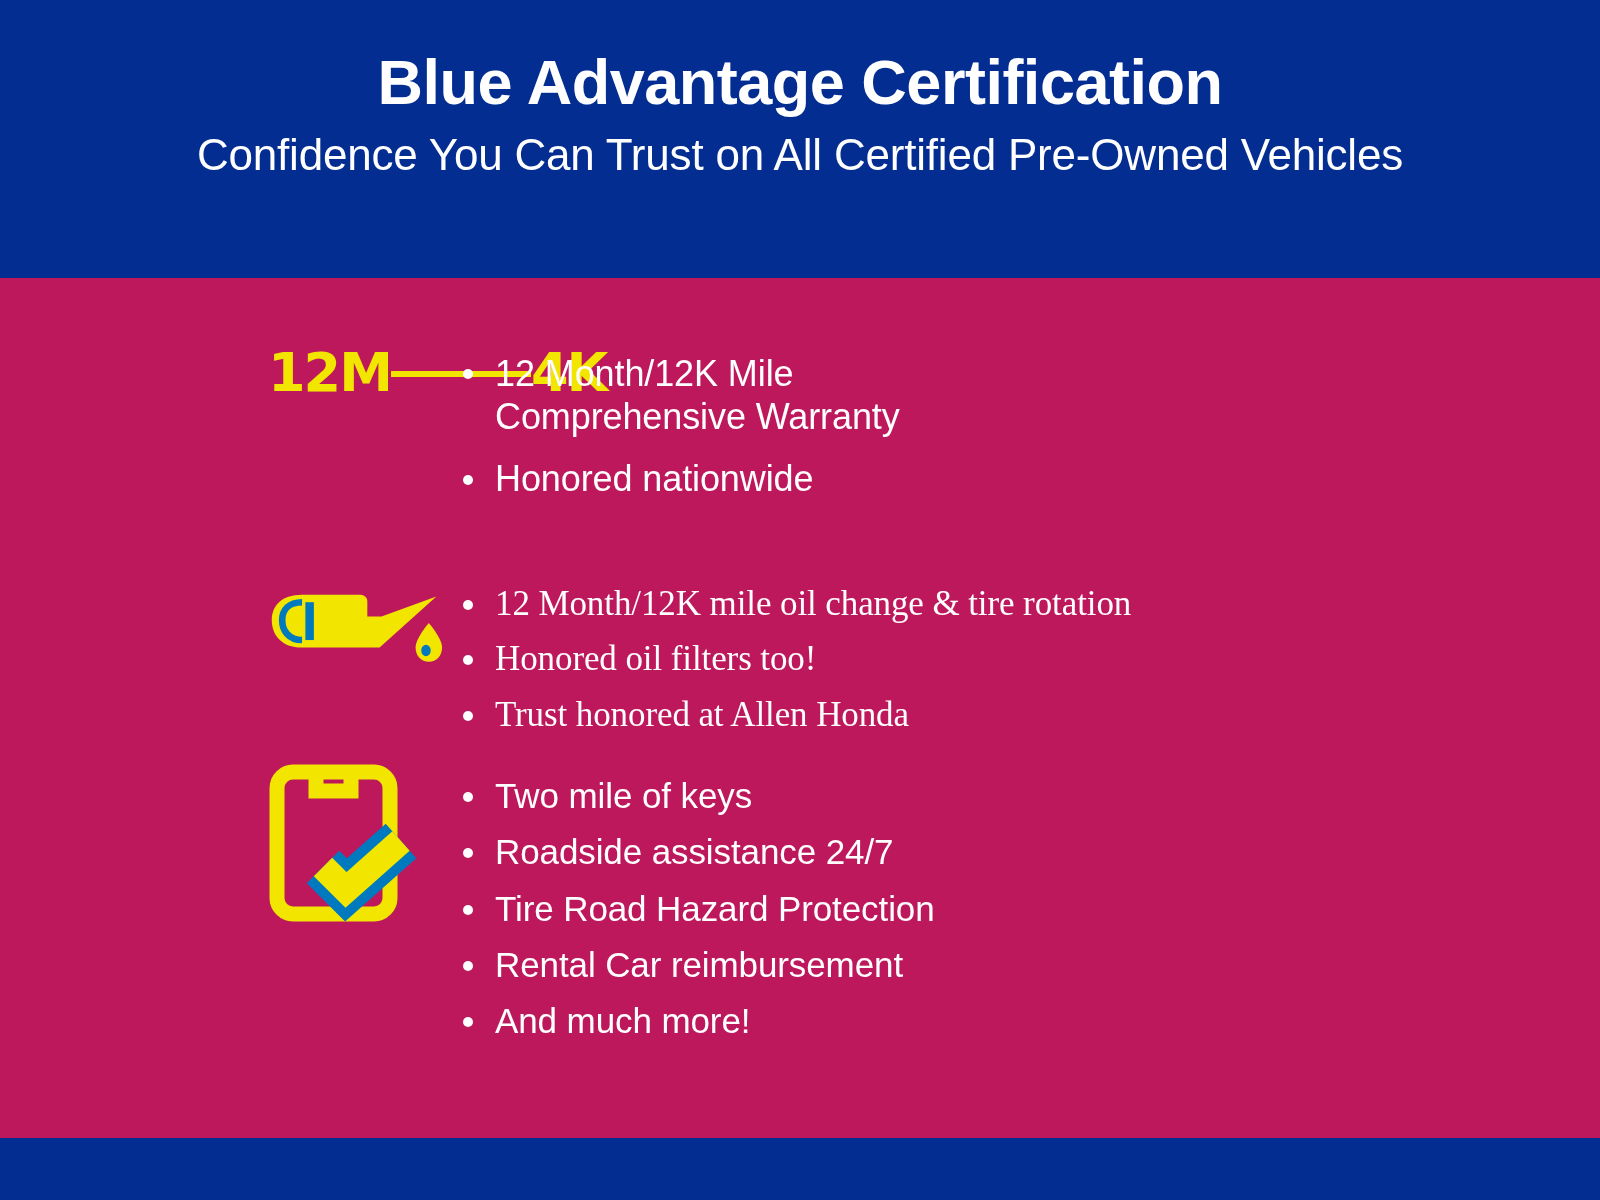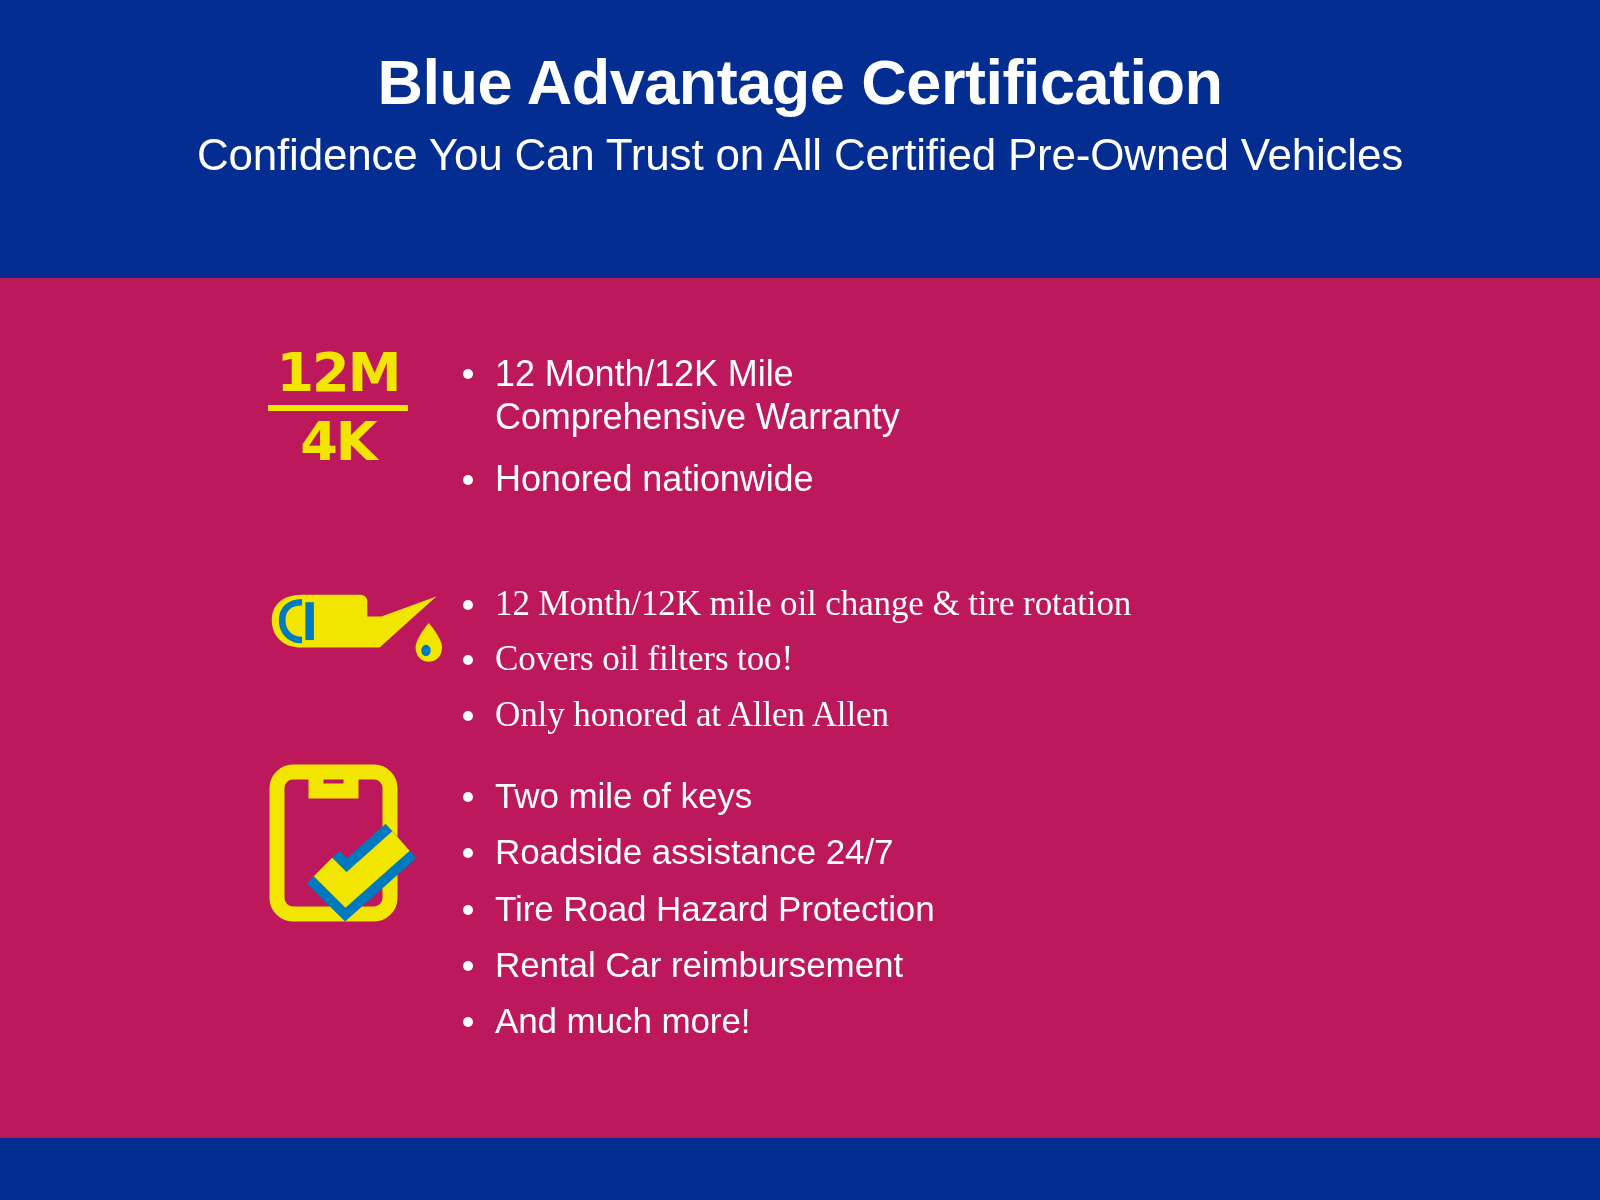--- a/index.html
+++ b/index.html
@@ -124,21 +124,21 @@
 
   
   .row-1 .bullet-item { font-size: 36px; margin-bottom: 20px; }
   .row-1 .bullet-item.two-line { line-height: 1.2; }
   .row-2 .bullet-item { font-size: 35px; margin-bottom: 14px; }
   .row-3 .bullet-item { font-size: 35px; margin-bottom: 15px; }
 
   
   .frac-icon {
     display: flex;
-    flex-direction: column;
+    flex-direction: row;
     align-items: center;
     line-height: 1;
     margin-top: 6px;
   }
   .frac-num, .frac-den {
     color: #F2E500;
     font-size: 54px;
     font-weight: bold;
     letter-spacing: -2px;
     font-family: "DejaVu Sans", sans-serif;
@@ -202,22 +202,22 @@
 
           <g>
             <path d="M170 52 C170 52 156 68 156 78 C156 87 162 93 170 93
                      C178 93 184 87 184 78 C184 68 170 52 170 52 Z" fill="#F2E500"></path>
             <ellipse cx="167" cy="81" rx="5" ry="6" fill="#0079BF"></ellipse>
           </g>
         </svg>
       </div>
       <ul class="bullet-list">
         <li class="bullet-item">12 Month/12K mile oil change &amp; tire rotation</li>
-        <li class="bullet-item">Covers oil filters too!</li>
-        <li class="bullet-item">Only honored at Allen Allen</li>
+        <li class="bullet-item">Honored oil filters too!</li>
+        <li class="bullet-item">Trust honored at Allen Honda</li>
       </ul>
     </div>
 
     <div class="feature-row row-3">
       <div class="icon-cell">
         <svg class="svg-icon" width="150" height="160" viewBox="0 0 150 160" fill="none">
 
           <rect x="9" y="9" width="113" height="142" rx="16" ry="16" stroke="#F2E500" stroke-width="15" fill="none"></rect>
 
           <path d="M48 9 L48 28 L83 28 L83 9" stroke="#F2E500" stroke-width="15" fill="none" stroke-linejoin="miter"></path>

